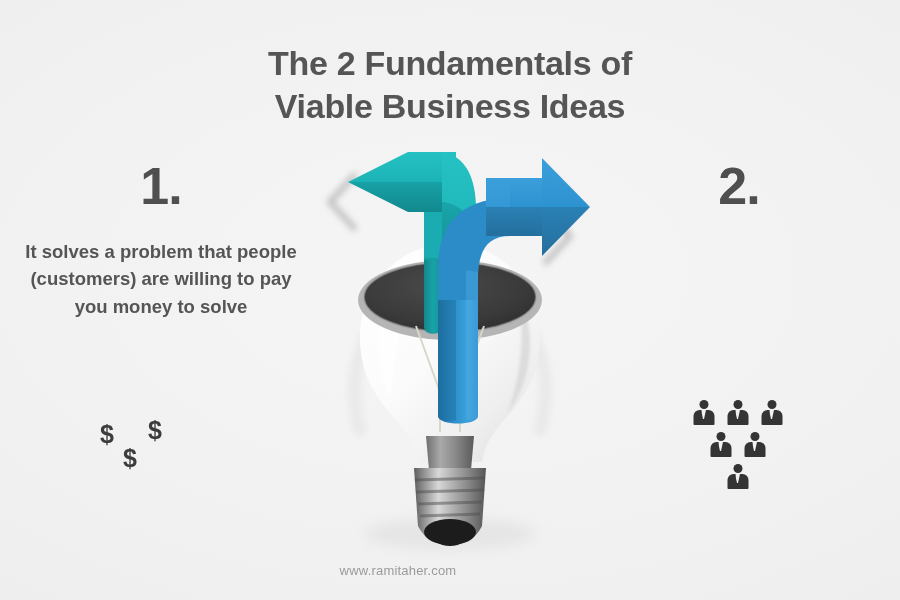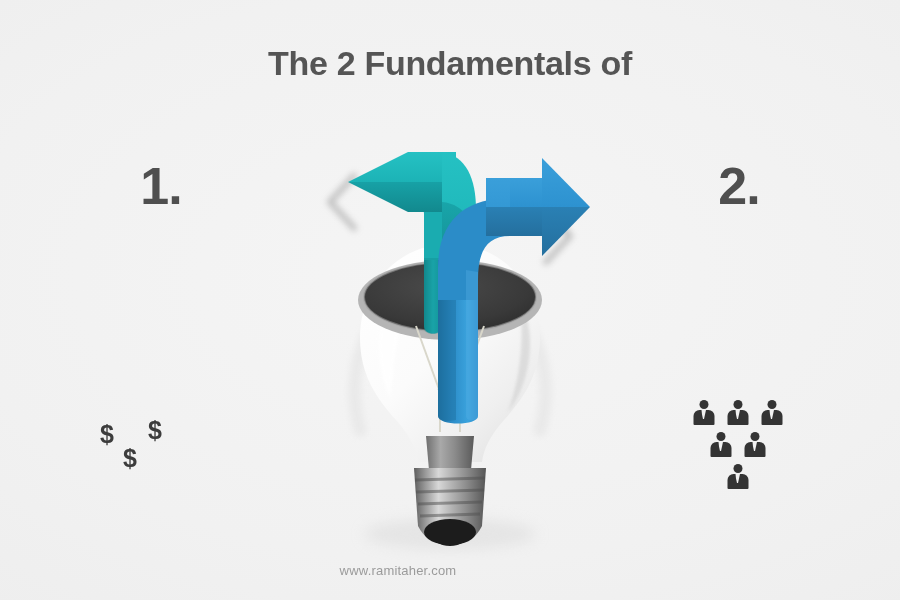--- a/index.html
+++ b/index.html
@@ -156,24 +156,26 @@
     letter-spacing: 0.2px;
   }
 </style>
 </head>
 <body>
 
 <div id="poster">
 
   <div class="title">
     <span class="line">The 2 Fundamentals of</span>
+    <span class="line">Viable Business Ideas</span>
   </div>
 
   <div class="col col-left">
     <div class="num">1.</div>
+    <div class="blurb">It solves a problem that people (customers) are willing to pay you money to solve</div>
   </div>
 
   <div class="money">
     <span class="s s1">$</span>
     <span class="s s2">$</span>
     <span class="s s3">$</span>
   </div>
 
   <div class="col col-right">
     <div class="num">2.</div>

